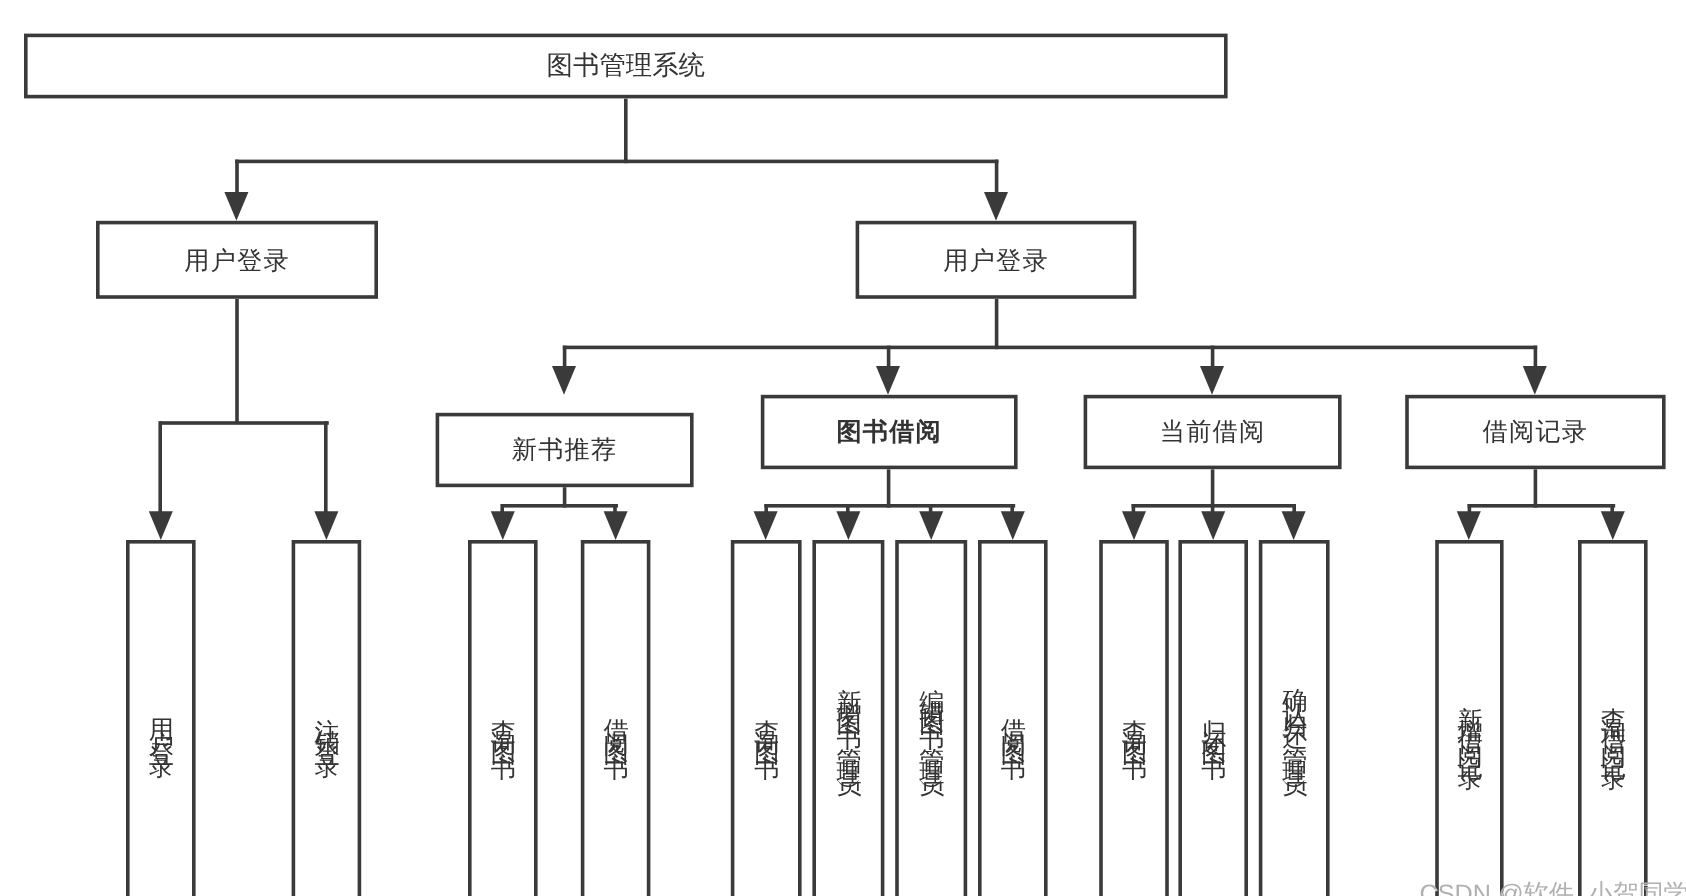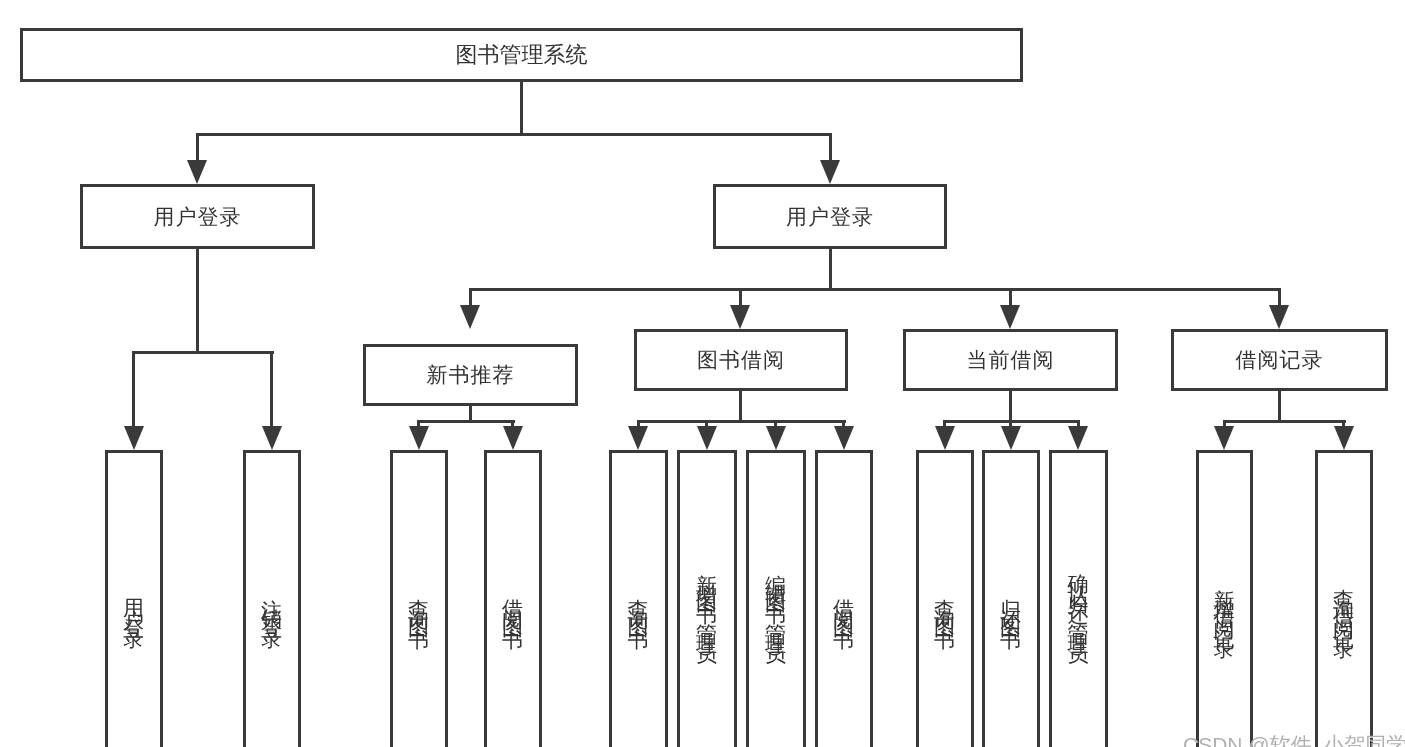--- a/index.html
+++ b/index.html
@@ -117,21 +117,21 @@
   <div class="v" style="left:1009px; top:272px; height:21px;"></div>
   <div class="v" style="left:1278px; top:272px; height:21px;"></div>
   <div class="arrow" style="left:460px; top:289px;"></div>
   <div class="arrow" style="left:730px; top:289px;"></div>
   <div class="arrow" style="left:1000px; top:289px;"></div>
   <div class="arrow" style="left:1269px; top:289px;"></div>
 
   <div class="node hlabel" style="left:363px; top:328px; width:215px; height:62px;align-items:center;">
     <span>新书推荐</span>
   </div>
-  <div class="node hlabel" style="left:634px; top:313px; width:214px; height:62px;">
+  <div class="node hlabel" style="left:634px; top:313px; width:214px; height:62px;font-weight:bold;">
     <span>图书借阅</span>
   </div>
   <div class="node hlabel" style="left:1171px; top:313px; width:217px; height:62px;">
     <span>借阅记录</span>
   </div>
   <div class="node hlabel" style="left:903px; top:313px; width:215px; height:62px;">
     <span>当前借阅</span>
   </div>
 
   <div class="v" style="left:469px; top:375px; height:32px;"></div>

